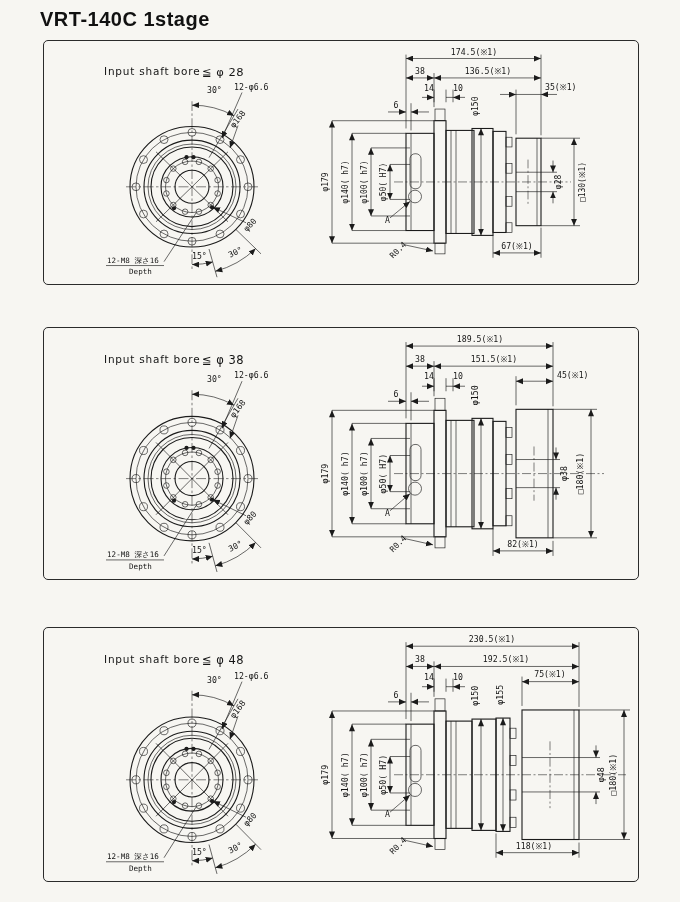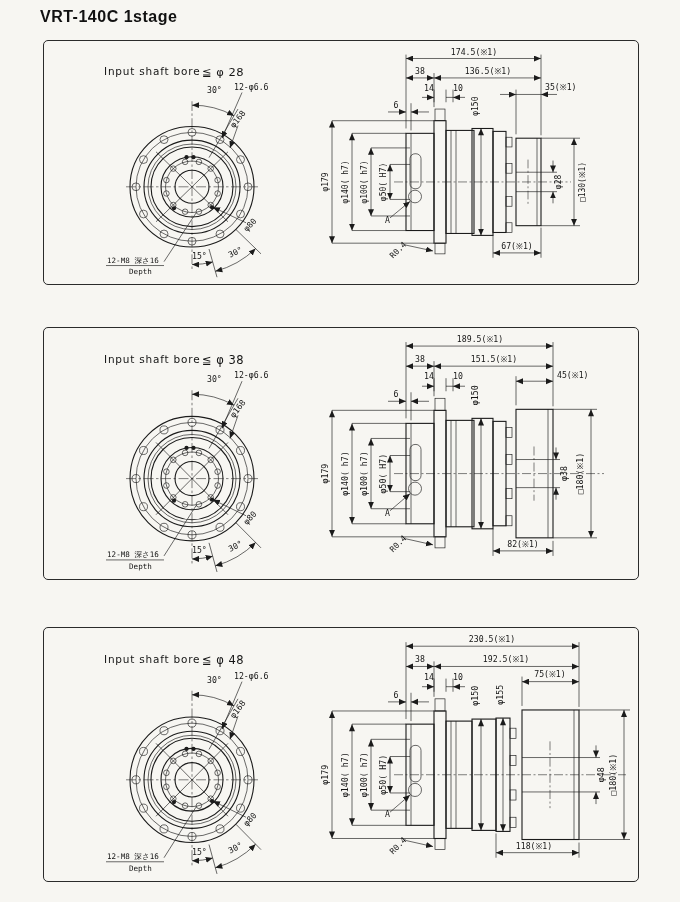--- a/index.html
+++ b/index.html
@@ -5,21 +5,21 @@
   html,body{margin:0;padding:0;}
   body{
     width:680px;height:902px;position:relative;
     background:#f7f6f2;
     font-family:"DejaVu Sans Mono","Liberation Mono",monospace;
     color:#161616;
   }
   .title{
     position:absolute;left:40px;top:8px;
     font-family:"Liberation Sans",sans-serif;
-    font-size:16px;font-weight:bold;letter-spacing:.5px;color:#111;
+    font-size:20px;font-weight:bold;letter-spacing:.5px;color:#111;
   }
   .panel{
     position:absolute;left:43px;width:594px;
     border:1.6px solid #2b2b2b;border-radius:5px;
     background:transparent;
   }
   .panel svg{display:block;width:100%;height:100%;}
   
   .ln{stroke:#1b1b1b;stroke-width:1.1;fill:none;}
   .thin{stroke:#1b1b1b;stroke-width:.65;fill:none;}

